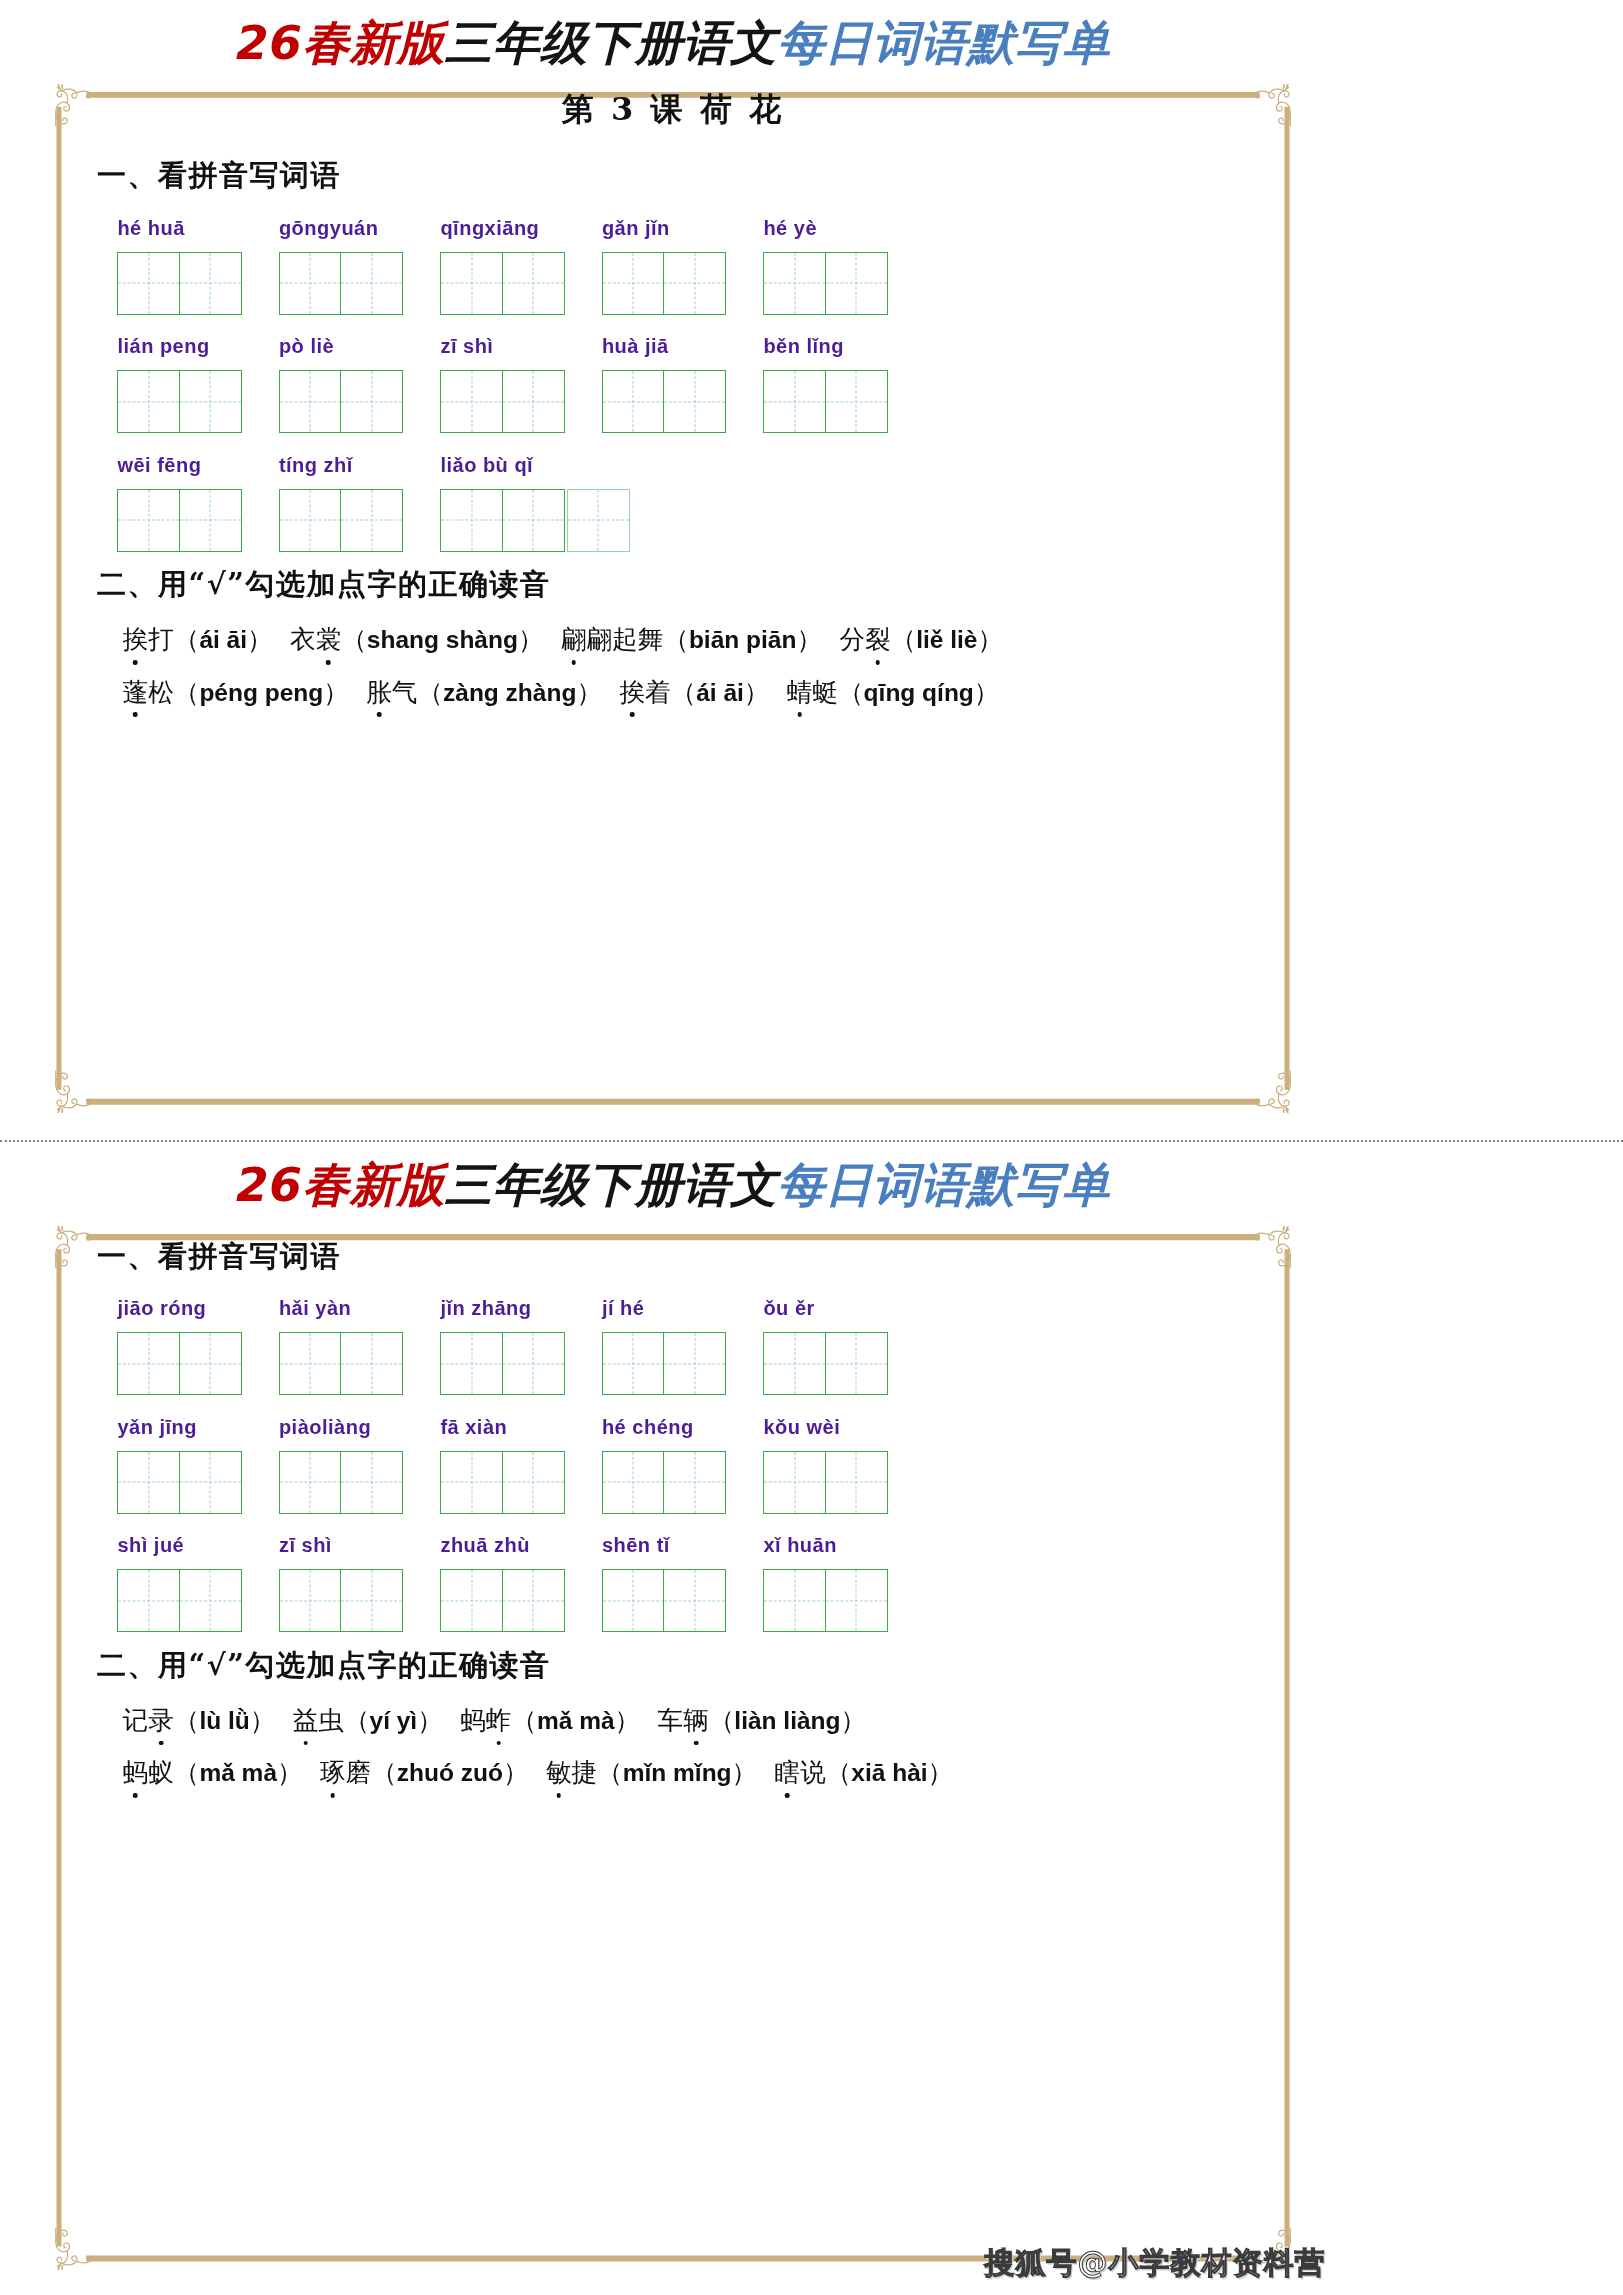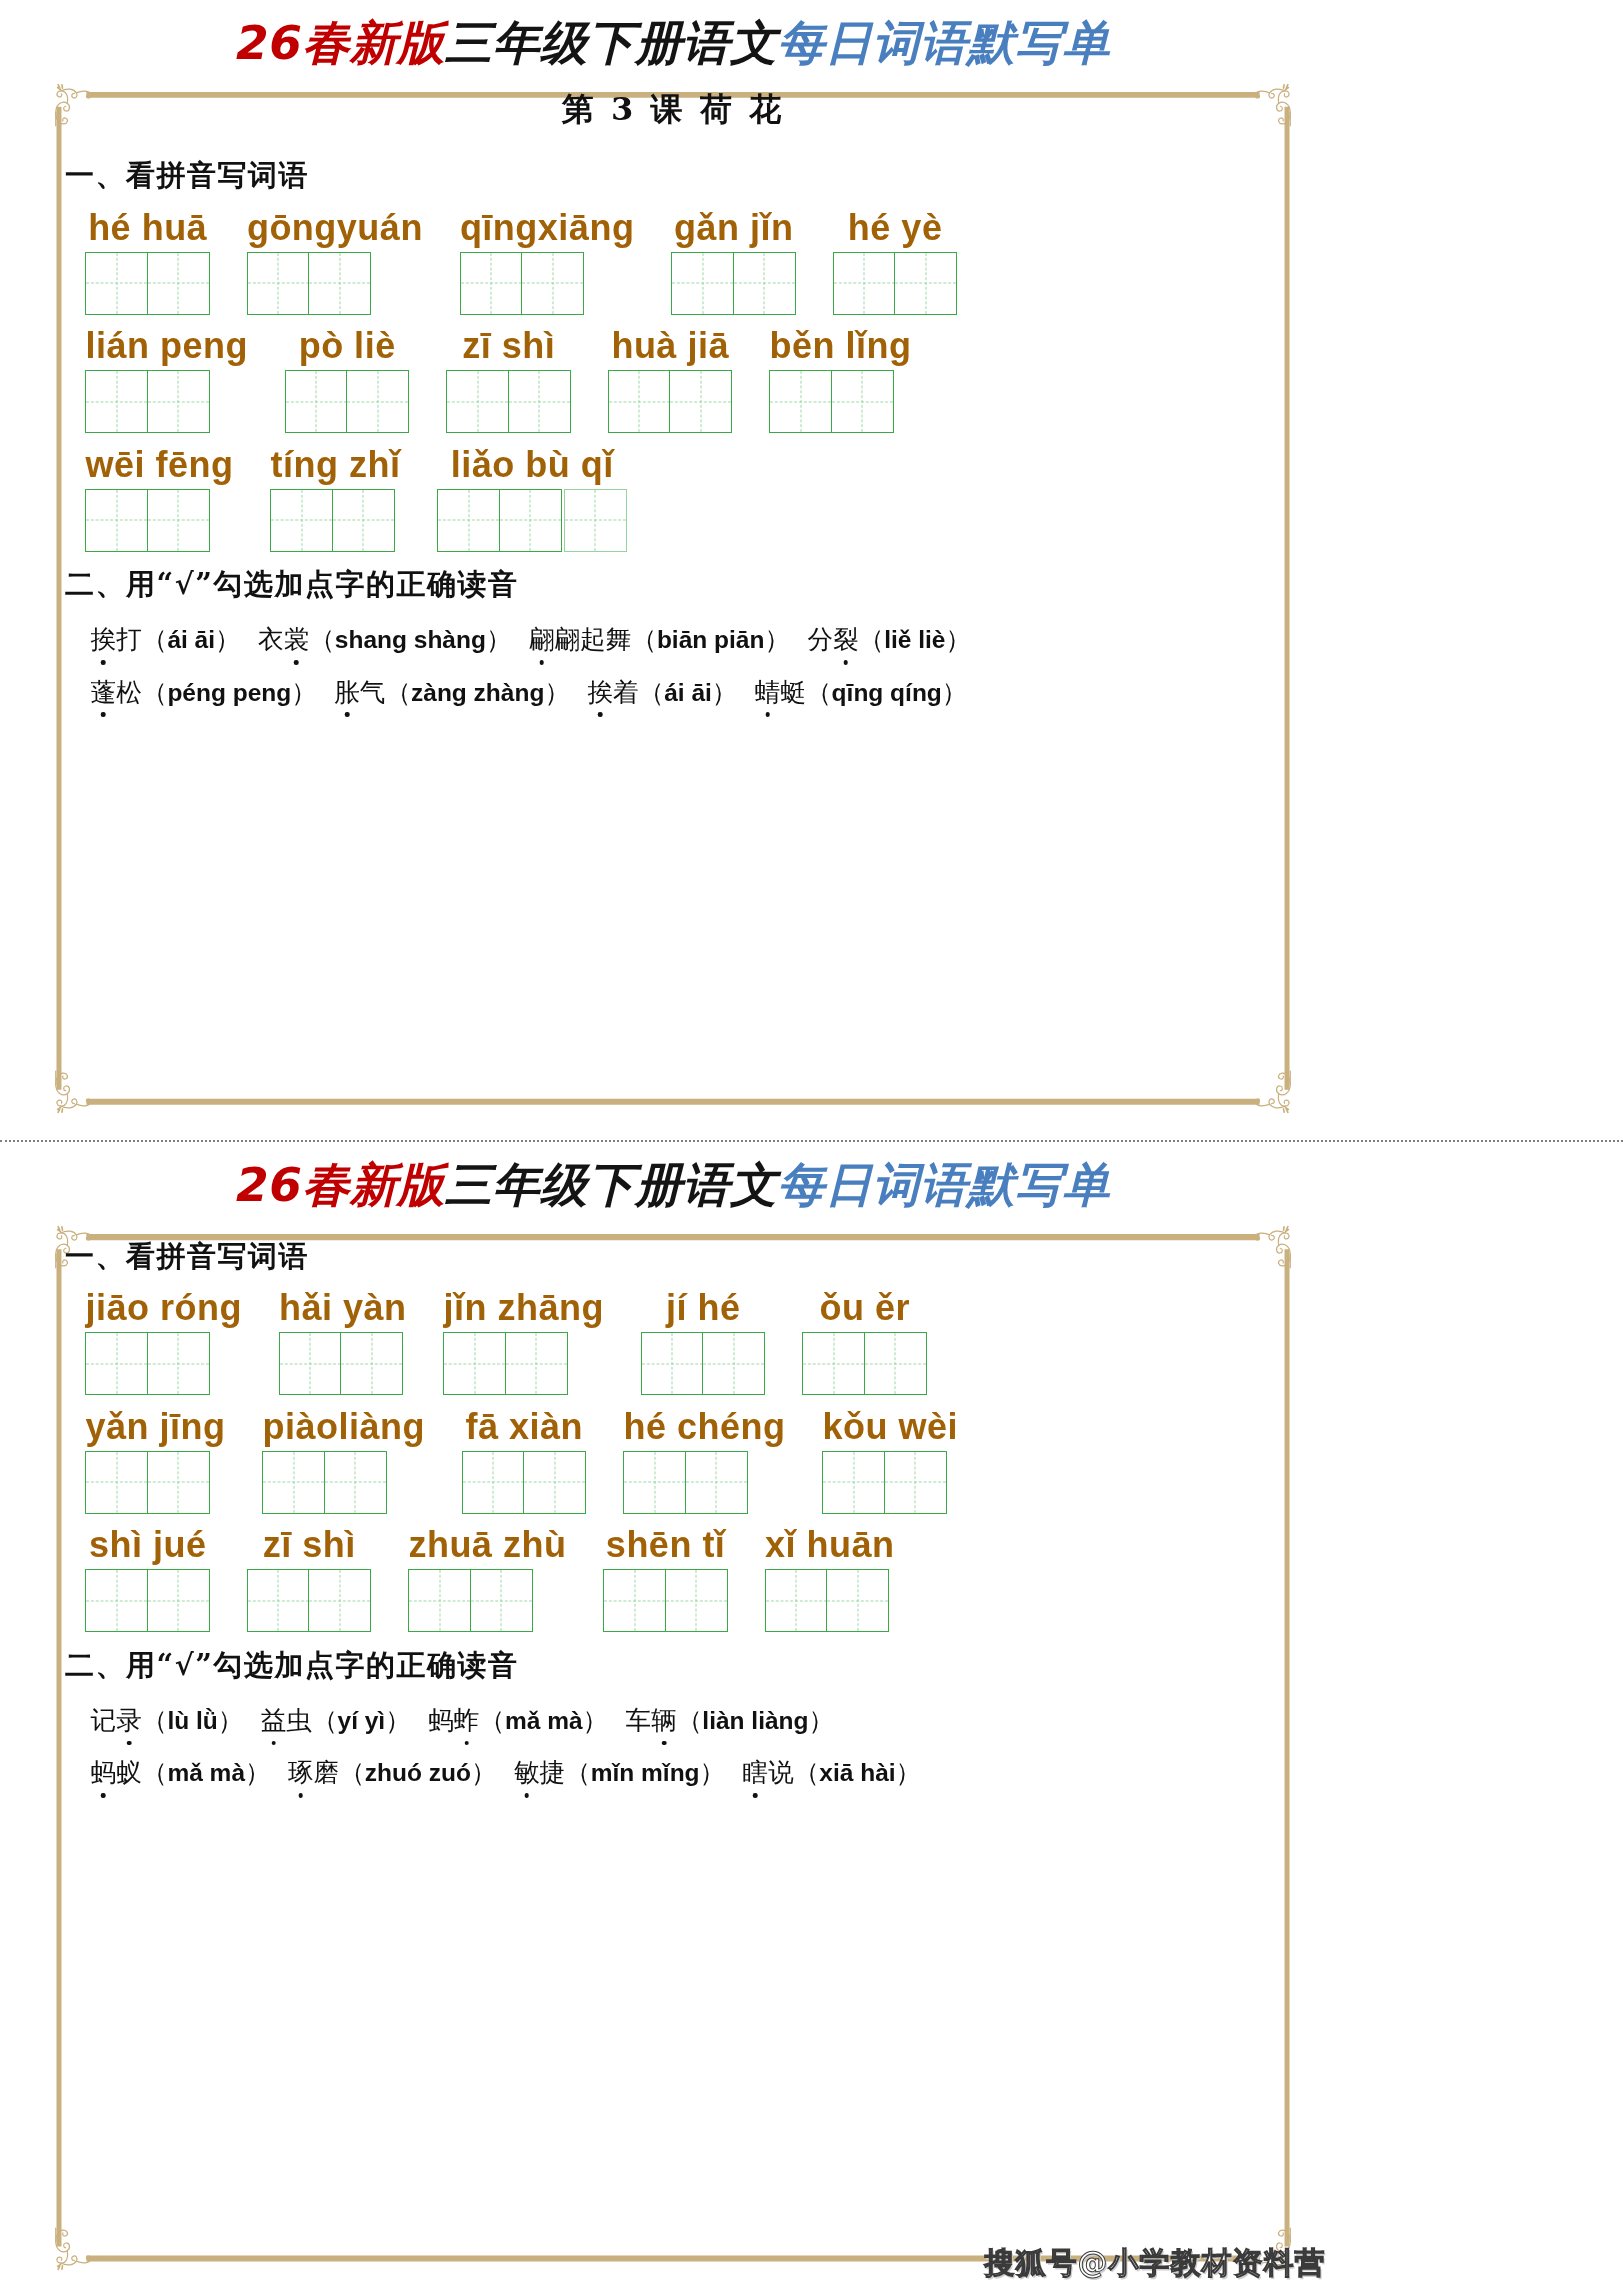--- a/index.html
+++ b/index.html
@@ -49,21 +49,21 @@
     font-weight: bold;
     color: #111;
     margin-top: 17.4px;
     letter-spacing: 3.1px;
   }
 
   
   .body-area {
     position: relative;
     z-index: 4;
-    padding: 0 65px;
+    padding: 0 97px;
     margin-top: 24.5px;
   }
   .section-heading {
     font-family: "DejaVu Serif", serif;
     font-size: 29px;
     font-weight: bold;
     color: #111;
     letter-spacing: 1.5px;
     margin: 13.3px 0 5.1px 0;
   }
@@ -75,24 +75,24 @@
     margin-top: 15.3px;
     padding-left: 20.4px;
   }
   .word-item {
     margin-right: 37px;
   }
   .word-item:last-child { margin-right: 0; }
 
   .pinyin {
     font-family: "Liberation Sans", sans-serif;
-    font-size: 36px;
+    font-size: 20px;
     font-weight: 600;
-    color: #a16207;
-    text-align: center;
+    color: #4c1d95;
+    text-align: left;
     letter-spacing: 0.5px;
     white-space: nowrap;
     margin-bottom: 8.2px;
     height: 32px;
     line-height: 32px;
   }
 
   .boxes { display: flex; }
 
   .tzg {

